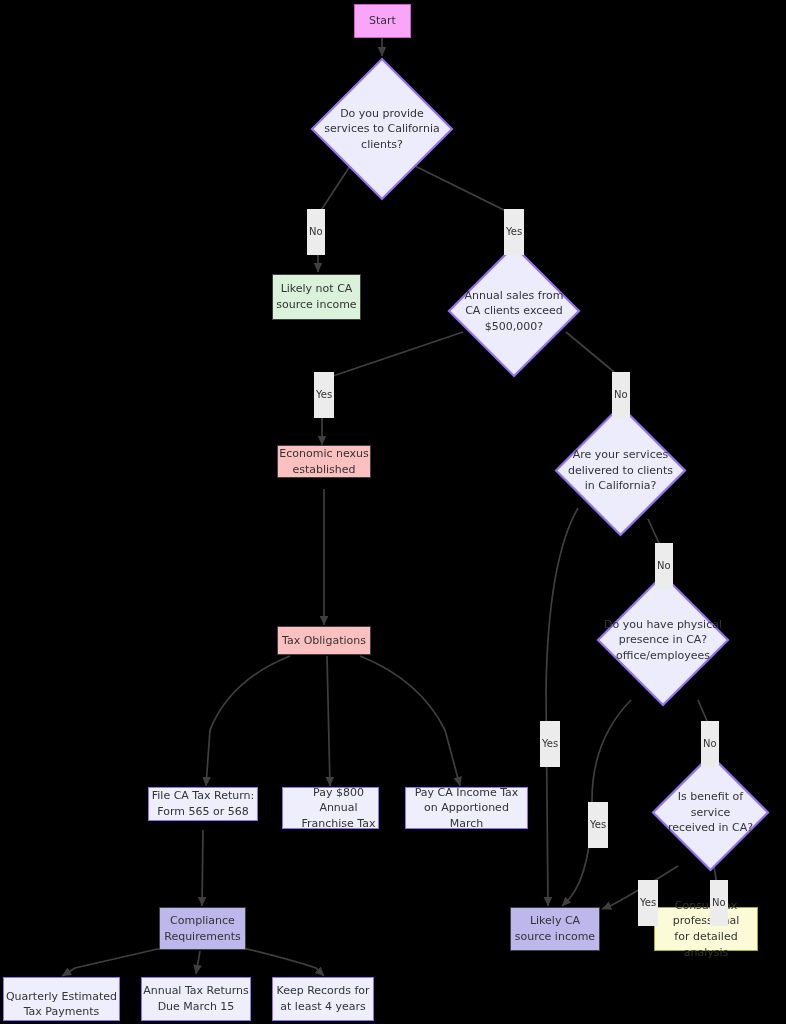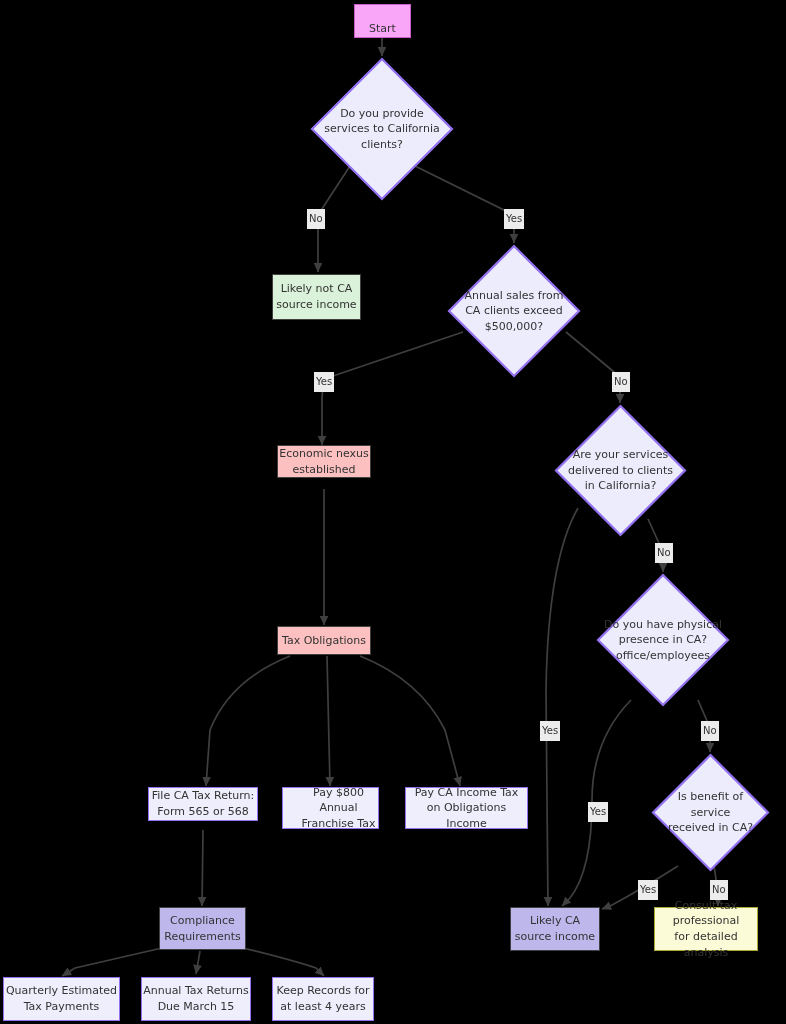--- a/index.html
+++ b/index.html
@@ -109,21 +109,21 @@
     box-sizing: border-box;
   }
 
   
   .edge-label {
     position: absolute;
     background: #ececec;
     color: #333333;
     font-size: 10px;
     line-height: 1.2;
-    padding: 4px 2px;
+    padding: 17px 2px;
     box-sizing: border-box;
     text-align: center;
     white-space: nowrap;
   }
 </style>
 </head>
 <body>
 
 <div id="flowchart-root">
 
@@ -170,21 +170,21 @@
       <path d="M698,700 L710,728 L710,752"></path>
 
       <path d="M678,866 Q640,890 612,905 L602,909"></path>
 
       <path d="M714,866 L718,892 L718,906"></path>
     </g>
   </svg>
 
   <div id="node-layer">
 
-    <div class="node shape-start" style="left:354px; top:4px; width:57px; height:34px;align-items:flex-end;">
+    <div class="node shape-start" style="left:354px; top:4px; width:57px; height:34px;">
       <span class="node-text">Start</span>
     </div>
 
     <div class="diamond" style="left:310px; top:57px; width:144px; height:144px;">
       <svg class="diamond-bg" viewBox="0 0 144 144" preserveAspectRatio="none">
         <polygon points="72,2 142,72 72,142 2,72" fill="#ececfd" stroke="#9370f0" stroke-width="2.2"></polygon>
       </svg>
       <div class="diamond-label">Do you provide
 services to California
 clients?</div>
@@ -236,21 +236,21 @@
 Form 565 or 568</span>
     </div>
 
     <div class="node shape-lav-light" style="left:282px; top:787px; width:97px; height:42px;padding-left:16px;">
       <span class="node-text">Pay $800 Annual
 Franchise Tax</span>
     </div>
 
     <div class="node shape-lav-light" style="left:405px; top:787px; width:123px; height:42px;">
       <span class="node-text">Pay CA Income Tax
-on Obligations Income</span>
+on Apportioned March</span>
     </div>
 
     <div class="diamond" style="left:651px; top:753px; width:119px; height:119px;">
       <svg class="diamond-bg" viewBox="0 0 119 119" preserveAspectRatio="none">
         <polygon points="59.5,2 117,59.5 59.5,117 2,59.5" fill="#ececfd" stroke="#9370f0" stroke-width="2.2"></polygon>
       </svg>
       <div class="diamond-label">Is benefit of service
 received in CA?</div>
     </div>
 
@@ -262,21 +262,21 @@
     <div class="node shape-yellow" style="left:654px; top:907px; width:104px; height:44px;">
       <span class="node-text">Consult tax professional
 for detailed analysis</span>
     </div>
 
     <div class="node shape-periwinkle" style="left:159px; top:907px; width:87px; height:43px;">
       <span class="node-text">Compliance
 Requirements</span>
     </div>
 
-    <div class="node shape-lav-light" style="left:3px; top:977px; width:117px; height:44px;">
+    <div class="node shape-lav-light" style="left:3px; top:977px; width:117px; height:44px;align-items:flex-end;">
       <span class="node-text">Quarterly Estimated
 Tax Payments</span>
     </div>
 
     <div class="node shape-lav-light" style="left:141px; top:977px; width:110px; height:44px;">
       <span class="node-text">Annual Tax Returns
 Due March 15</span>
     </div>
 
     <div class="node shape-lav-light" style="left:272px; top:977px; width:102px; height:44px;">

